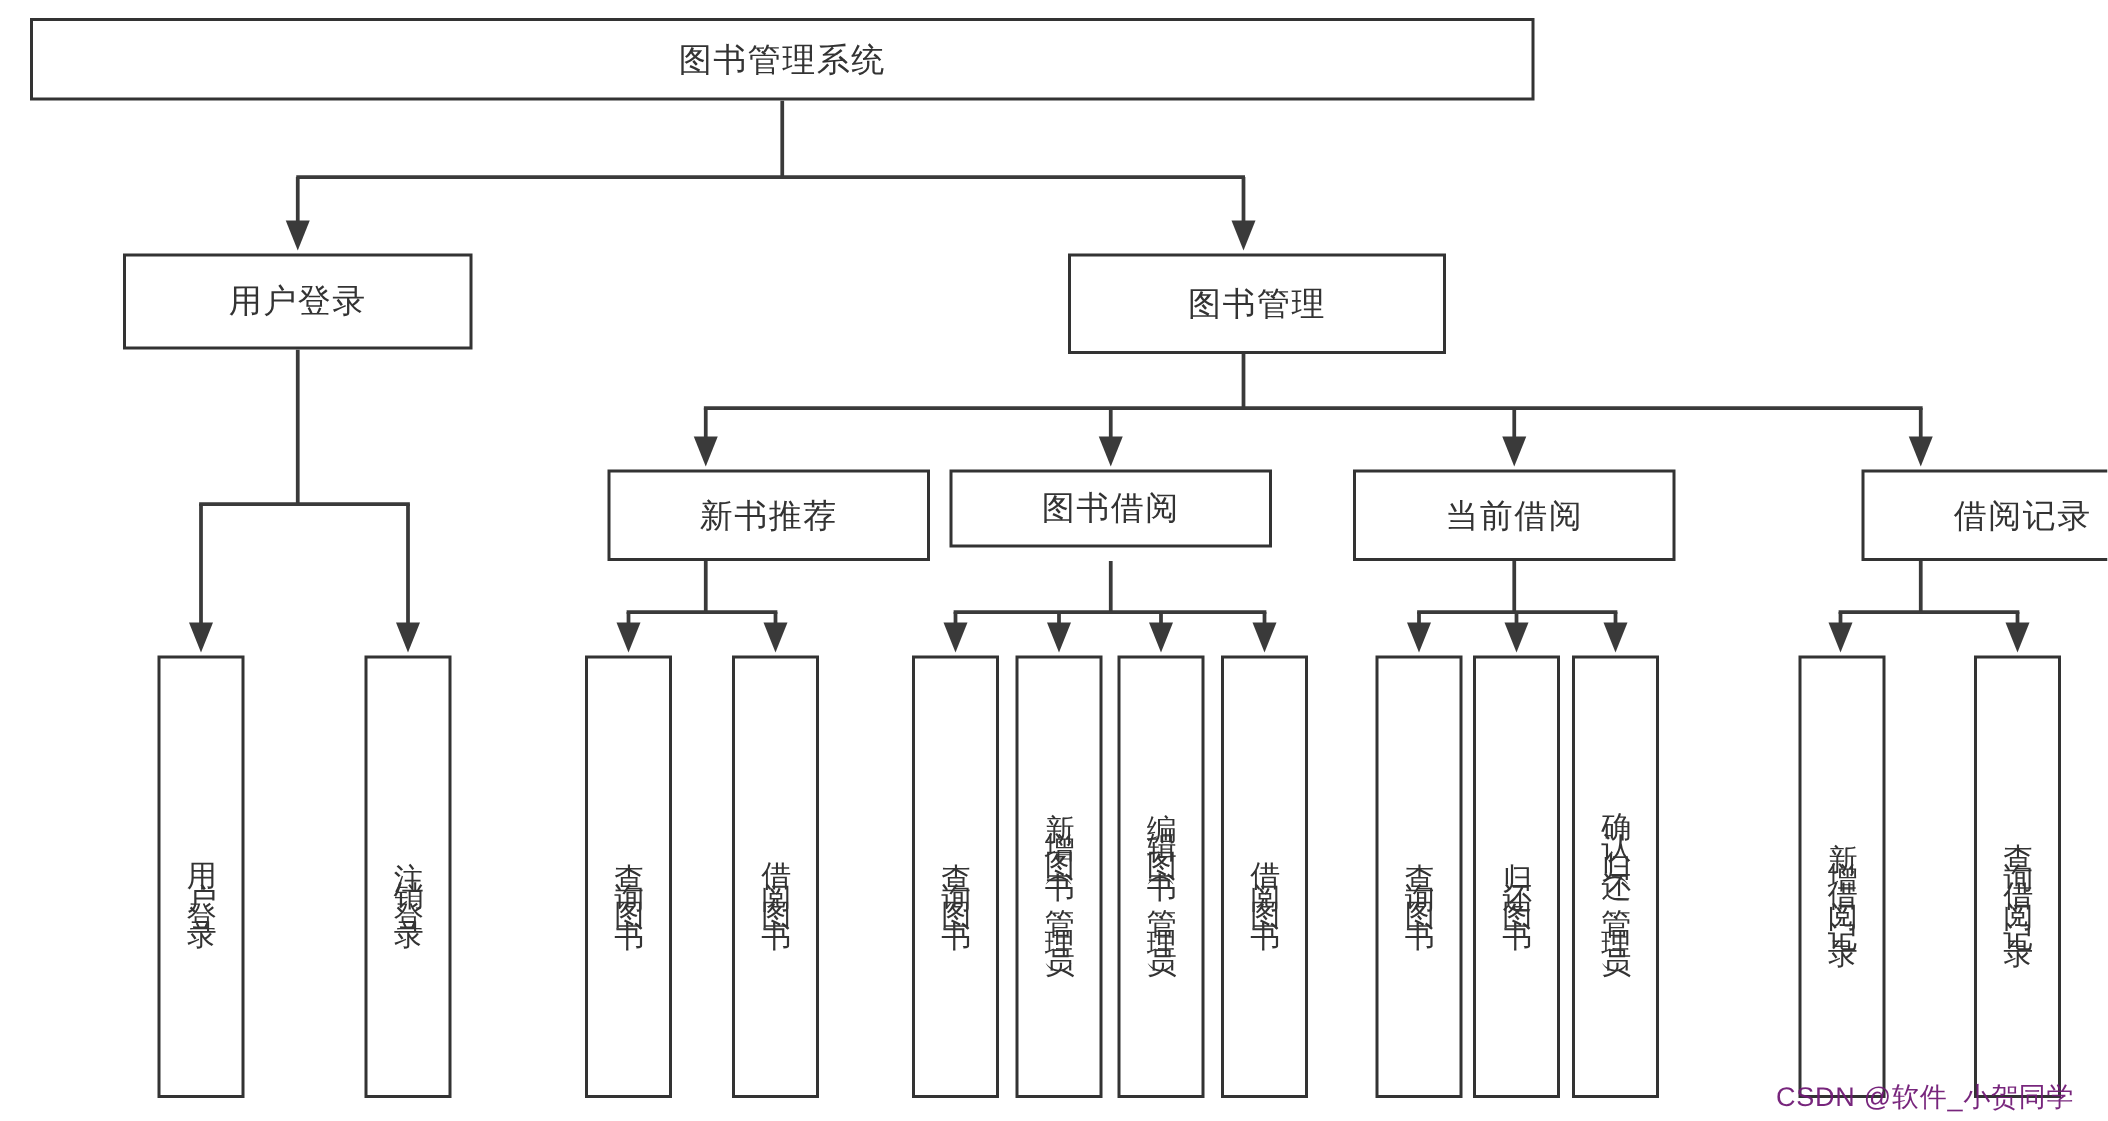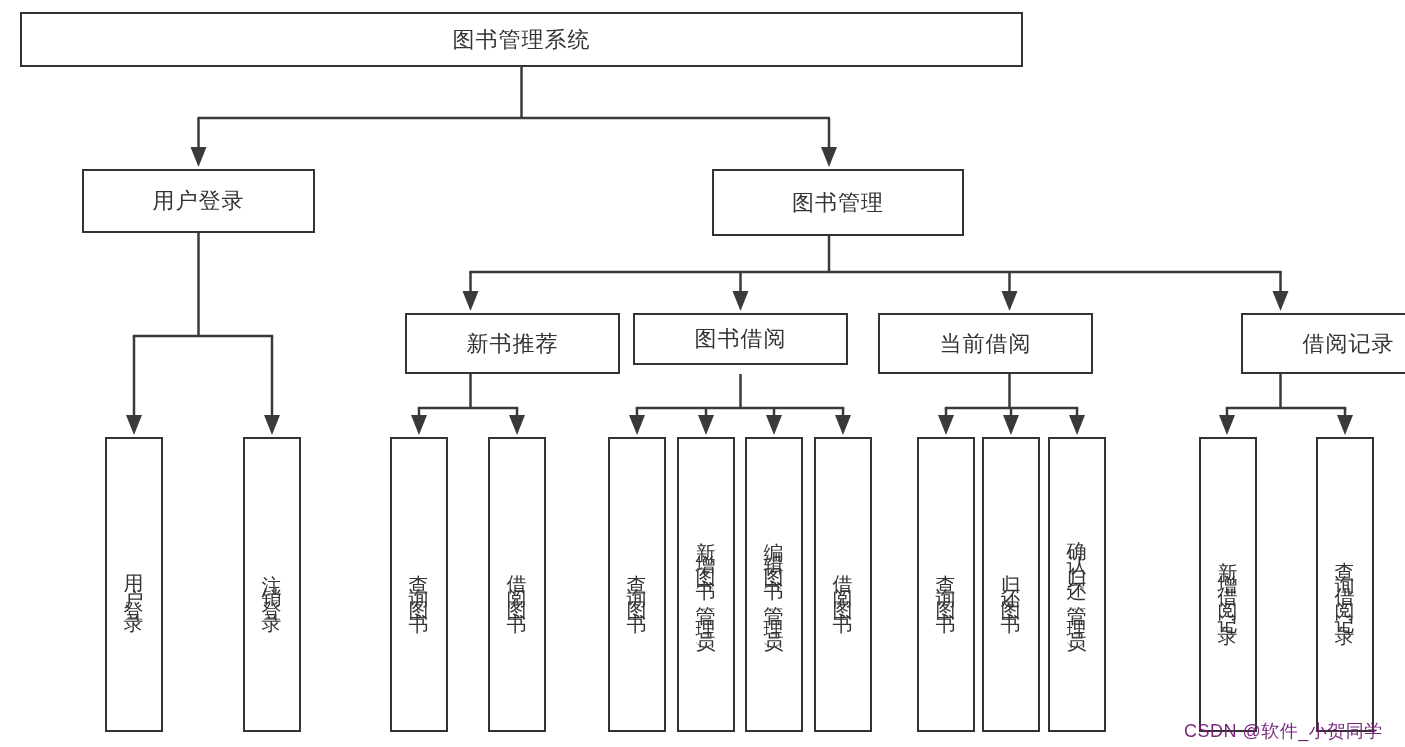--- a/index.html
+++ b/index.html
@@ -149,21 +149,21 @@
   <div class="box" style="left:712px; top:169px; width:252px; height:67px;justify-content:center;">
     <span class="hlabel">图书管理</span>
   </div>
 
   <div class="box" style="left:363px; top:313px; width:215px; height:61px;margin-left:42px;">
     <span class="hlabel">新书推荐</span>
   </div>
   <div class="box" style="left:633px; top:313px; width:215px; height:52px;">
     <span class="hlabel">图书借阅</span>
   </div>
-  <div class="box" style="left:878px; top:313px; width:215px; height:61px;">
+  <div class="box" style="left:902px; top:313px; width:215px; height:61px;">
     <span class="hlabel">当前借阅</span>
   </div>
   <div class="box" style="left:1241px; top:313px; width:215px; height:61px;">
     <span class="hlabel">借阅记录</span>
   </div>
 
   <div class="box leaf" style="left:105px;">
     <span class="vtext">用户登录</span>
   </div>
   <div class="box leaf" style="left:243px;">

